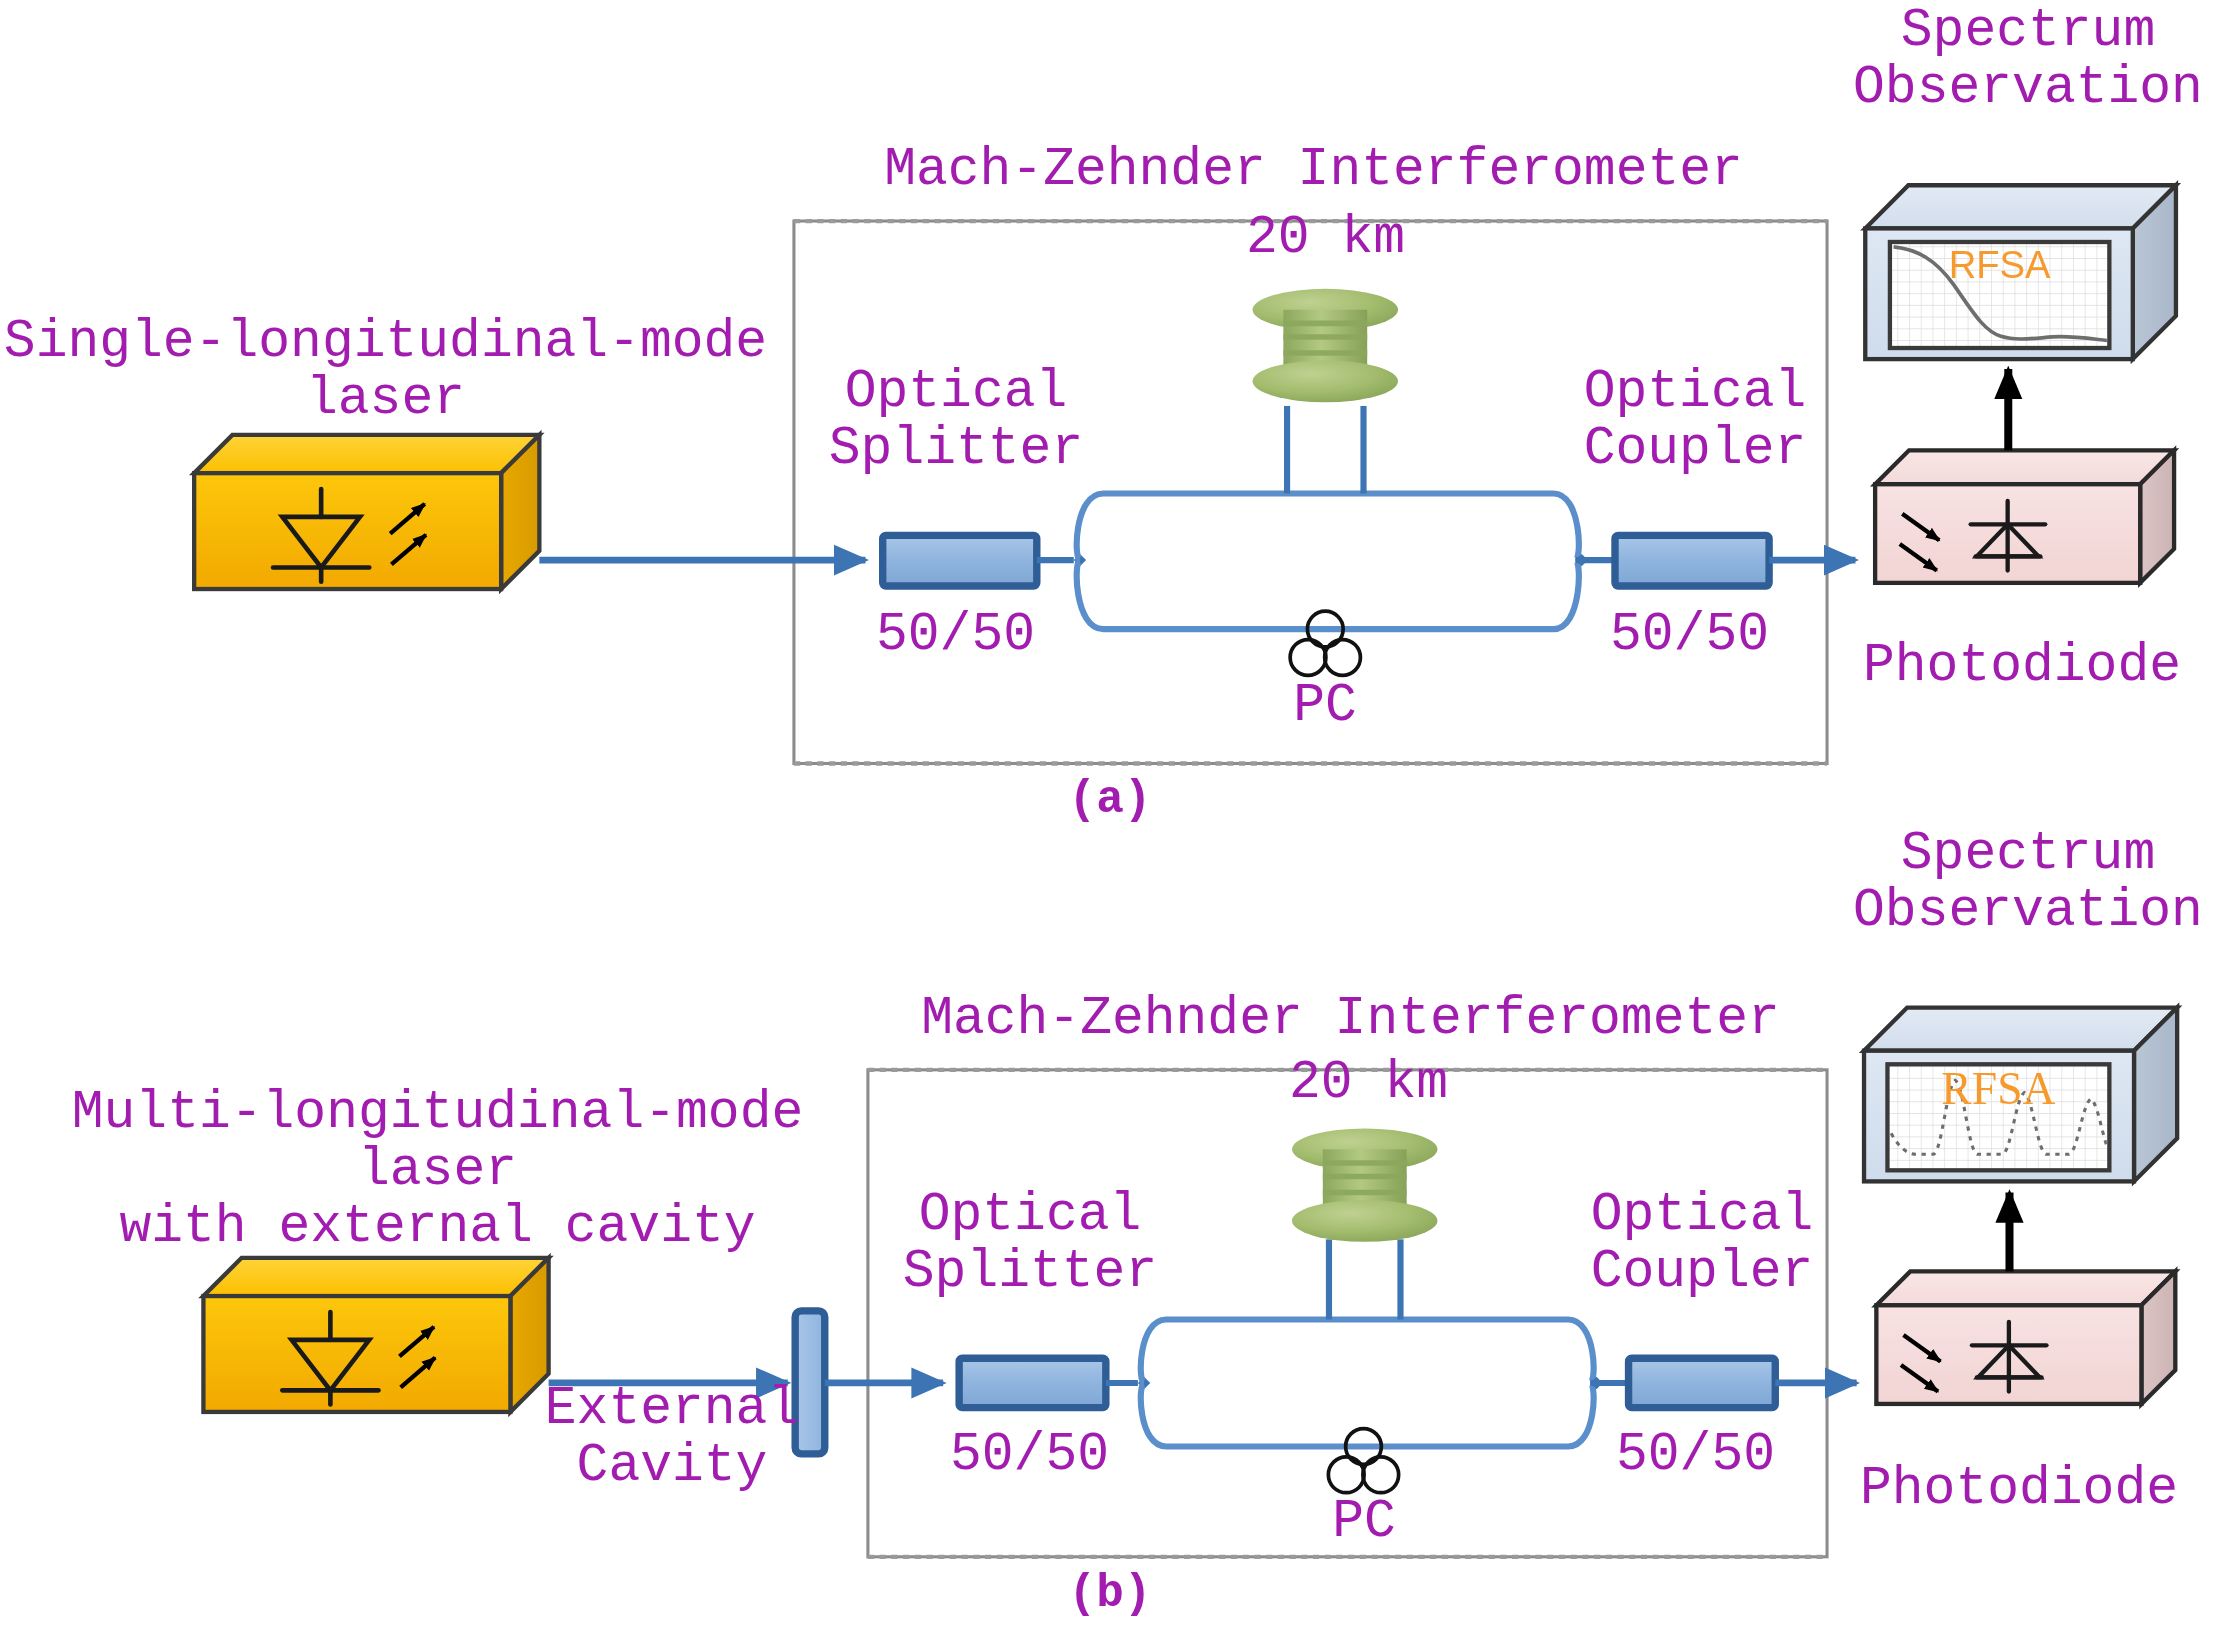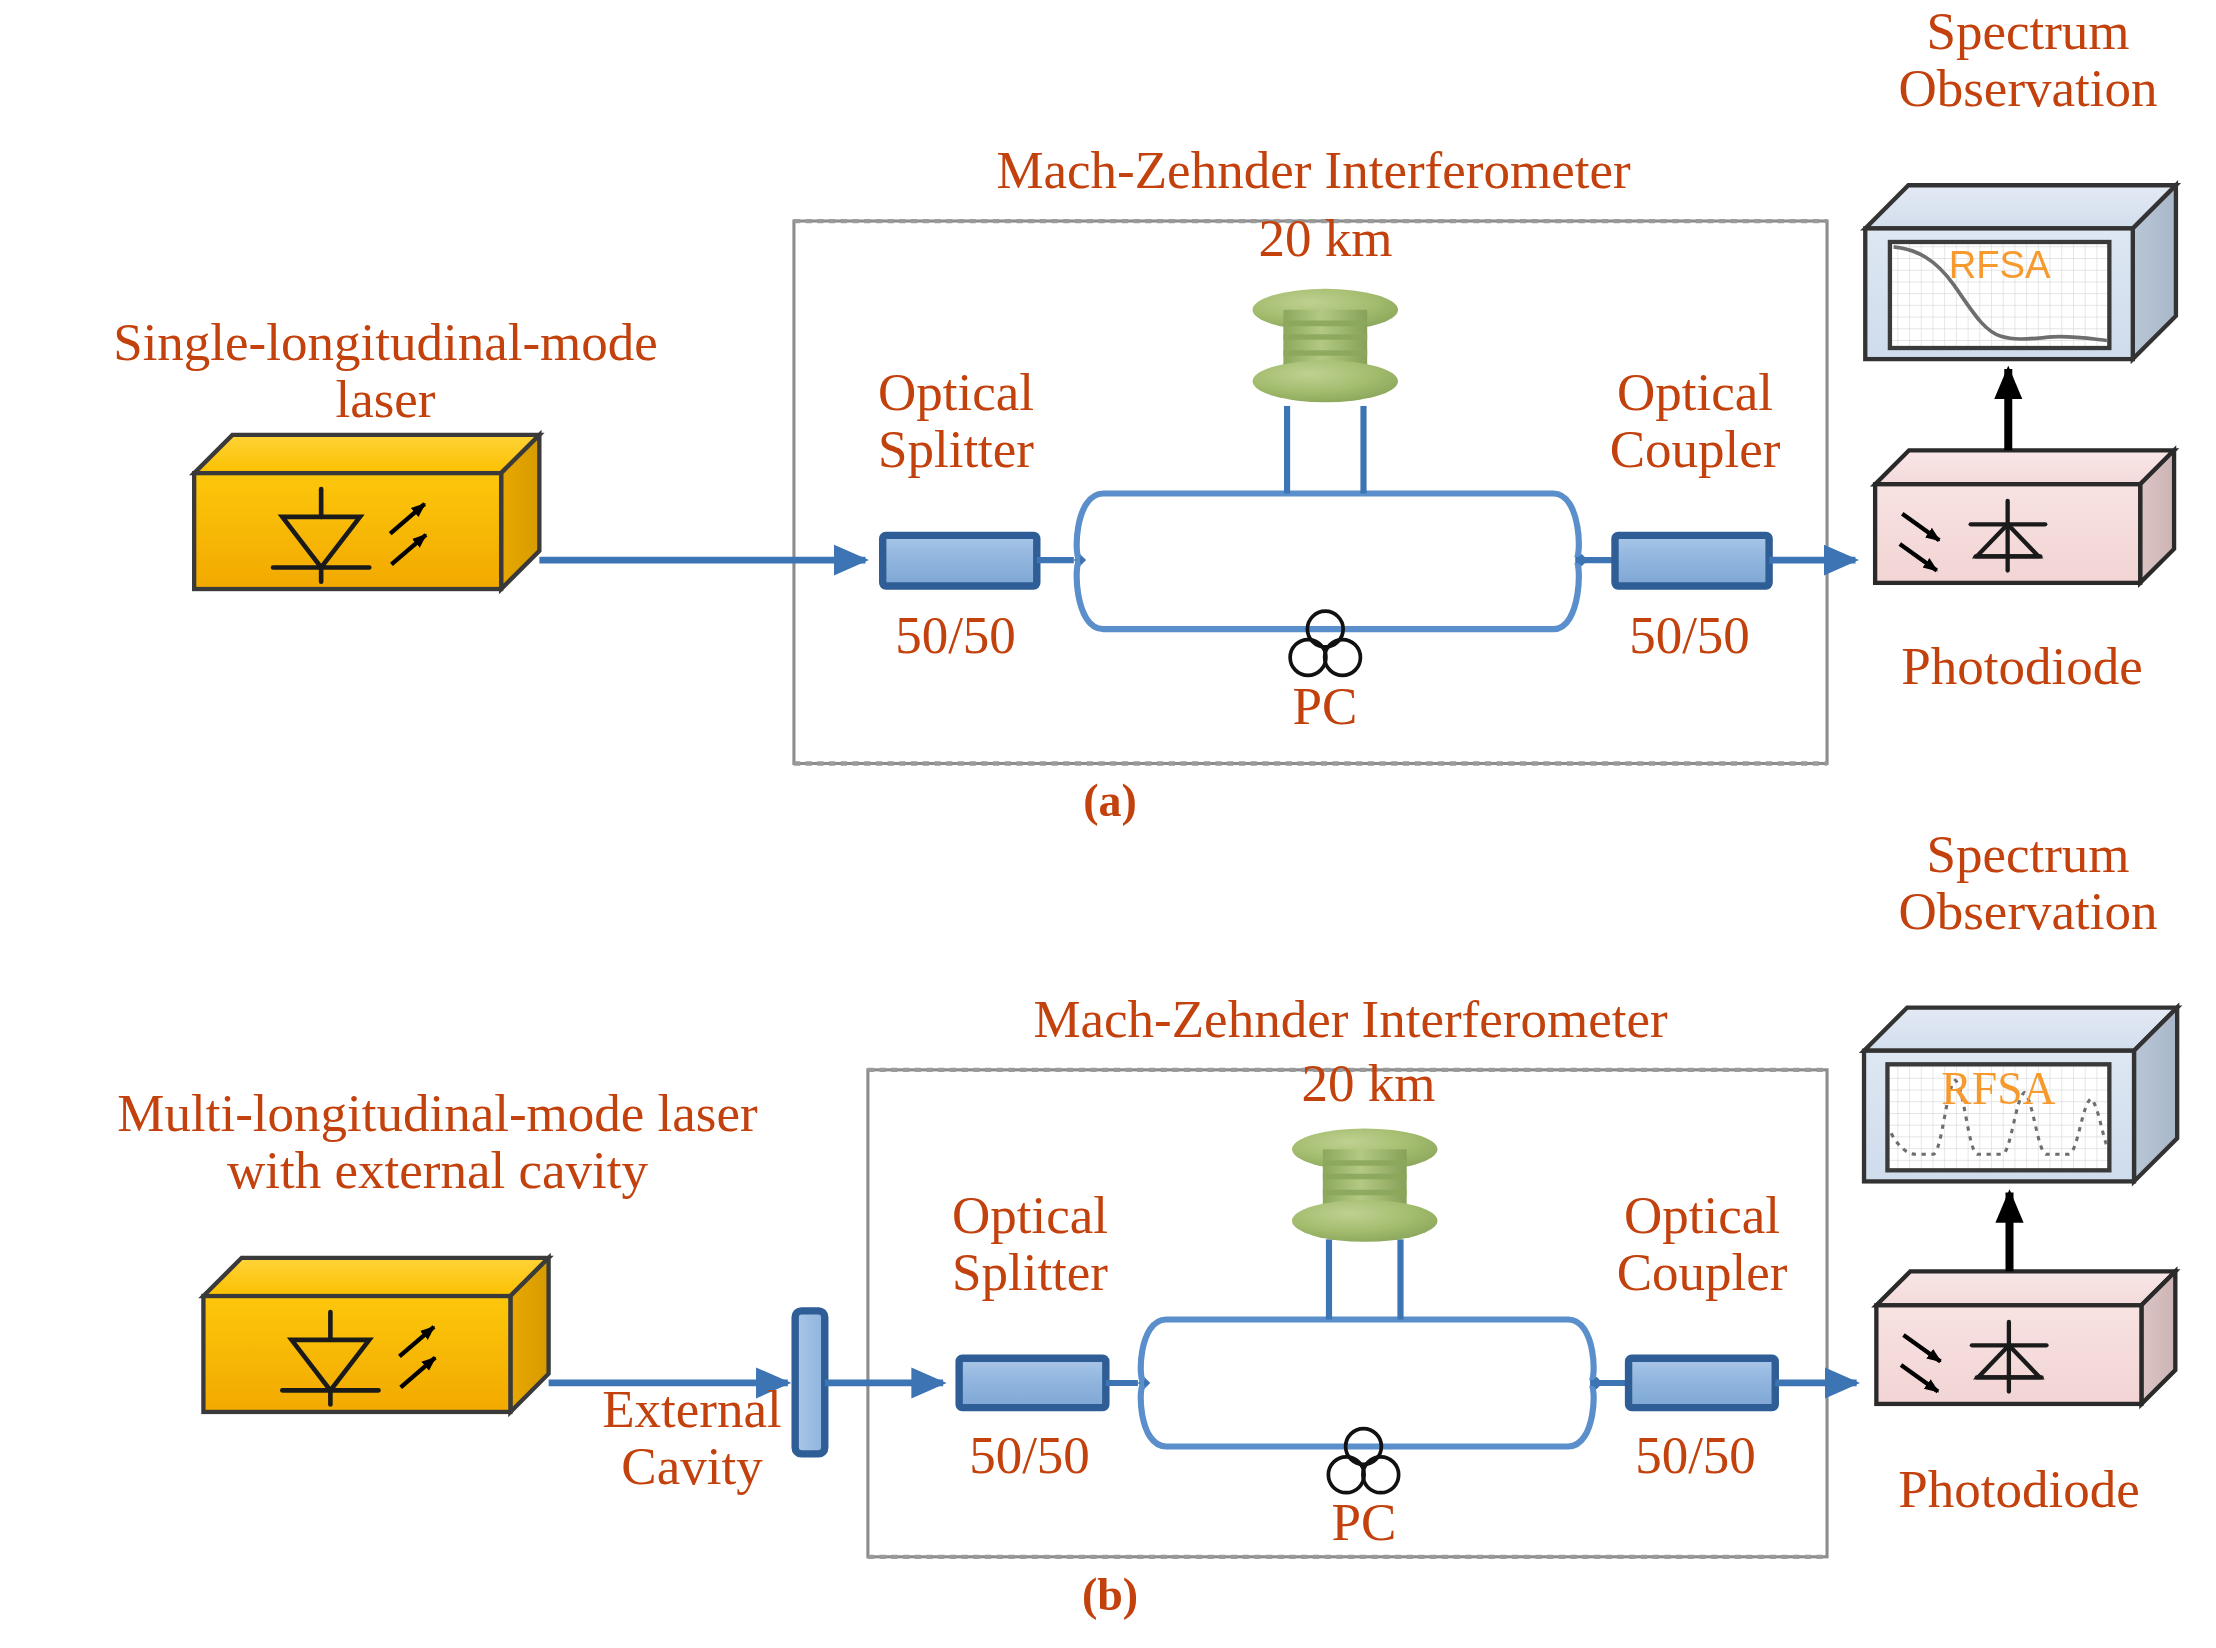--- a/index.html
+++ b/index.html
@@ -1,19 +1,19 @@
 <!DOCTYPE html>
 <html style="font-size:10px"><head>
 <meta charset="utf-8">
 <style>
   html,body{margin:0;padding:0;background:#ffffff;}
   body{font-family:"Liberation Serif", serif;}
   #root{position:relative;width:2216px;height:1649px;background:#fff;overflow:hidden;}
   .svgwrap{position:absolute;left:0;top:0;width:2216px;height:1649px;}
-  .lbl{position:absolute;font-family:Liberation Serif, serif;color:#c2410c;
+  .lbl{position:absolute;font-family:Liberation Mono, monospace;color:#a21caf;
        text-align:center;line-height:1.08;white-space:pre-line;}
   .big{font-size:53px;}
   .panel-lbl{font-size:46px;font-weight:bold;}
 </style>
 </head>
 <body>
 
 <div id="root">
 
 <svg class="svgwrap" viewBox="0 0 3595 2674" xmlns="http://www.w3.org/2000/svg">
@@ -292,21 +292,21 @@
 <div class="lbl big" style="left:1843px;top:3.1px;width:370px;">Spectrum
 Observation</div>
 
 <div class="lbl big" style="left:1831px;top:638px;width:382px;">Photodiode</div>
 
 <div class="lbl panel-lbl" style="left:999px;top:776px;width:222px;">(a)</div>
 
 <div class="lbl big" style="left:0px;top:1085px;width:875px;">Multi-longitudinal-mode laser
 with external cavity</div>
 
-<div class="lbl big" style="left:550px;top:1381px;width:284px;">External
+<div class="lbl big" style="left:530px;top:1381px;width:284px;">External
 Cavity</div>
 
 <div class="lbl big" style="left:845px;top:991px;width:1011px;">Mach-Zehnder Interferometer</div>
 
 <div class="lbl big" style="left:1233px;top:1055px;width:271px;">20 km</div>
 
 <div class="lbl big" style="left:882px;top:1187px;width:296px;">Optical
 Splitter</div>
 
 <div class="lbl big" style="left:894px;top:1427px;width:271px;">50/50</div>

